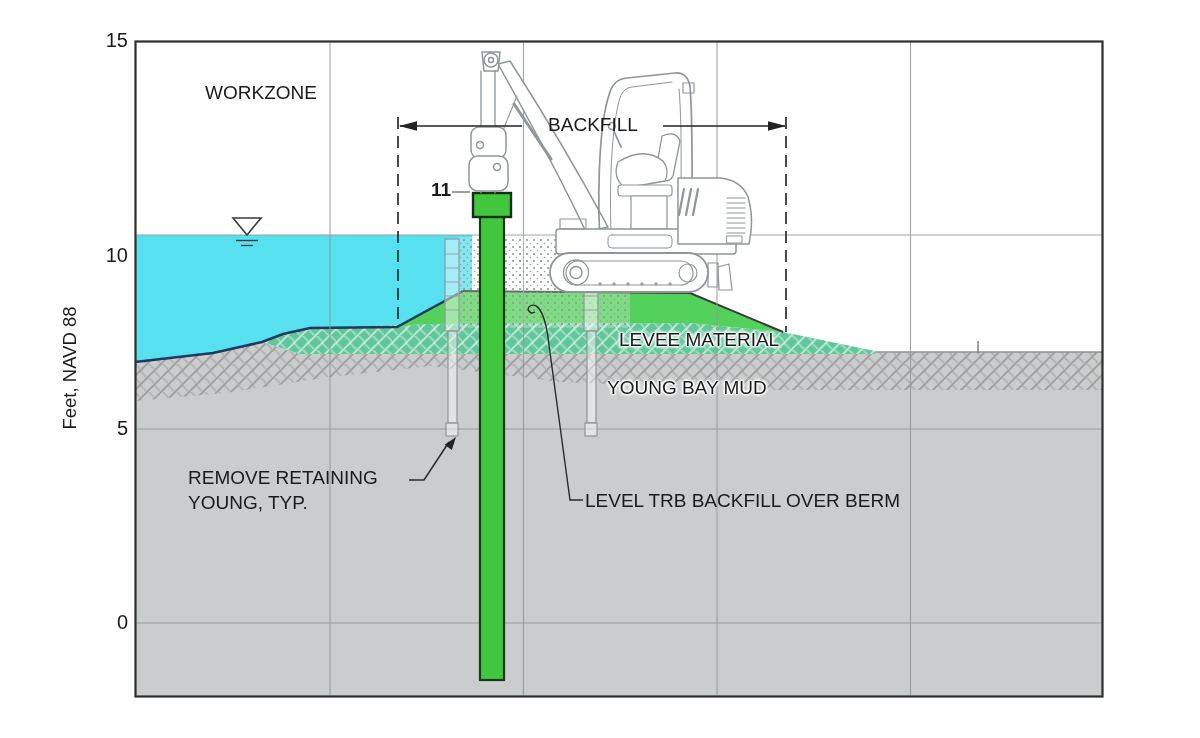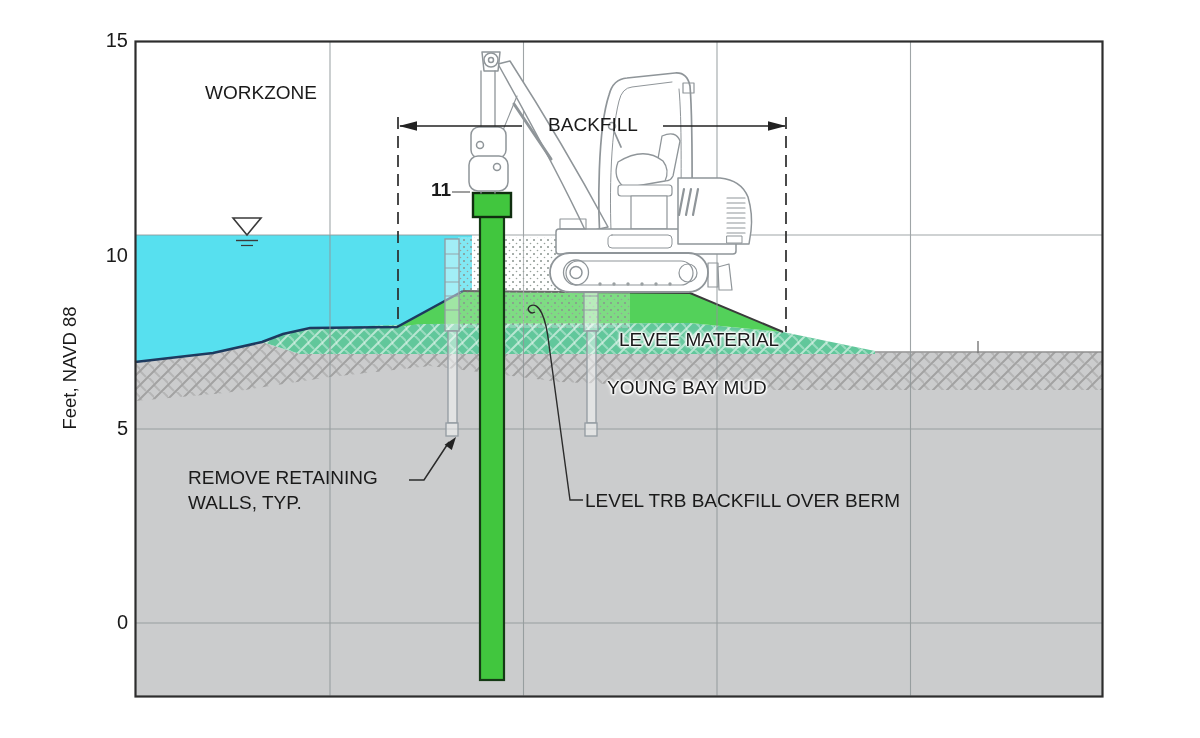--- a/index.html
+++ b/index.html
@@ -165,21 +165,21 @@
     <path d="M583,500 L570,500 L549,345 C546,317 539,301 530,306 C526,309 530,315 535,312" stroke="#2b2b2b" stroke-width="1.4" fill="none"></path>
     <line x1="452" y1="192" x2="470" y2="192" stroke="#888888" stroke-width="1.6"></line>
     <line x1="978" y1="341" x2="978" y2="353" stroke="#787878" stroke-width="1.4"></line>
   </svg>
 
   <div class="lbl center" style="left:161px; top:83px; width:200px;">WORKZONE</div>
   <div class="lbl center" style="left:527px; top:115px; width:132px;">BACKFILL</div>
   <div class="lbl halo" style="left:601px; top:330px;margin-left:18px;">LEVEE MATERIAL</div>
   <div class="lbl halo" style="left:607px; top:378px;">YOUNG BAY MUD</div>
   <div class="lbl" style="left:188px; top:468px;">REMOVE RETAINING</div>
-  <div class="lbl" style="left:188px; top:493px;">WALLS, TYP.</div>
+  <div class="lbl" style="left:188px; top:493px;">YOUNG, TYP.</div>
   <div class="lbl" style="left:585px; top:491px;">LEVEL TRB BACKFILL OVER BERM</div>
   <div class="lbl right" style="left:421px; top:180px; width:30px;font-weight:bold;">11</div>
 
   <div class="tick" style="top:29px;">15</div>
   <div class="tick" style="top:221px;margin-top:23px;">10</div>
   <div class="tick" style="top:417px;">5</div>
   <div class="tick" style="top:611px;">0</div>
   <div class="axis-title">Feet, NAVD 88</div>
 
 </div>

